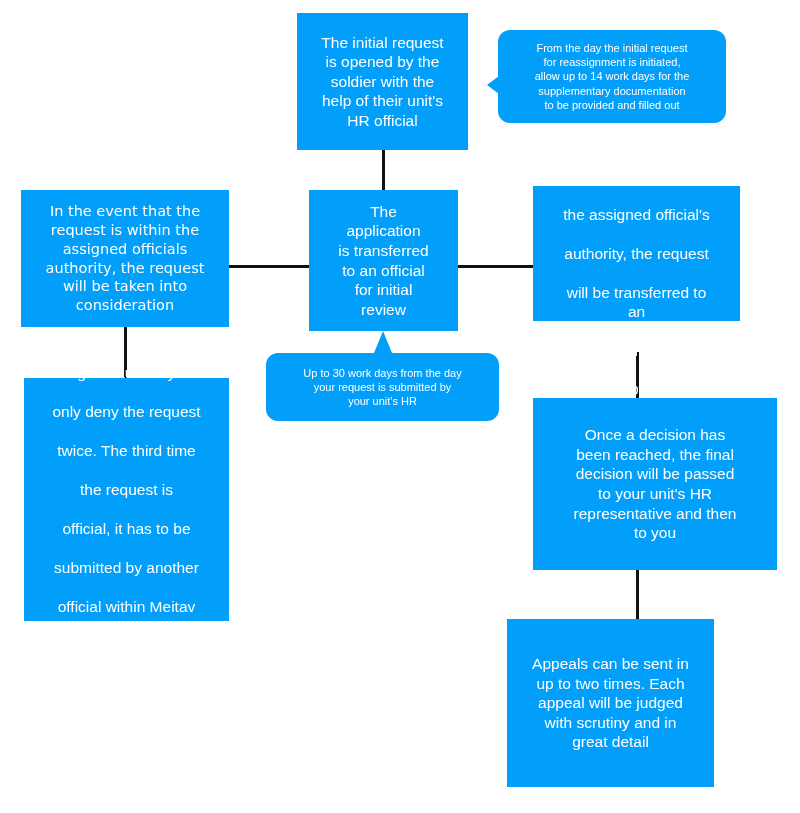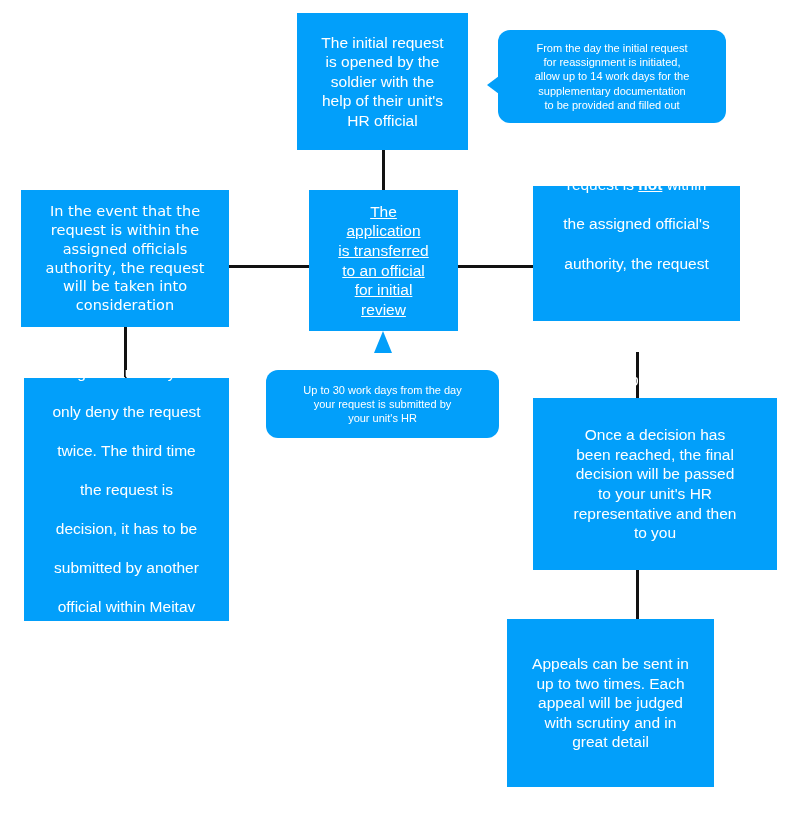--- a/index.html
+++ b/index.html
@@ -131,21 +131,21 @@
   <div class="conn-v" style="left:636px; top:568px; height:56px;"></div>
 
   <div class="node" style="left:297px; top:13px; width:171px; height:137px;">
     <span class="txt">The initial request
 is opened by the
 soldier with the
 help of their unit's
 HR official</span>
   </div>
 
-  <div class="node" style="left:309px; top:190px; width:149px; height:141px;text-decoration:underline;">
+  <div class="node" style="left:309px; top:190px; width:149px; height:141px;">
     <span class="txt">The application
 is transferred
 to an official
 for initial
 review</span>
   </div>
 
   <div class="node alt-face" style="left:21px; top:190px; width:208px; height:137px;">
     <span class="txt">In the event that the
 request is within the
@@ -154,33 +154,33 @@
 will be taken into
 consideration</span>
   </div>
 
   <div class="node" style="left:533px; top:186px; width:207px; height:135px;">
     <span class="txt">
       <span>In the event that the</span><br>
       <span>request is </span><span class="emph">not</span><span> within</span><br>
       <span>the assigned official's</span><br>
       <span>authority, the request</span><br>
-      <br>
+      <span>will be transferred to an</span><br>
       <span>official within Meitav</span><br>
       <span class="rtl">(מיטב)</span>
     </span>
   </div>
 
   <div class="node" style="left:24px; top:378px; width:205px; height:243px;">
     <span class="txt">
       <span>Assigned authority can</span><br>
       <span>only deny the request</span><br>
       <span>twice. The third time</span><br>
       <span>the request is</span><br>
-      <span>decision, it has to be</span><br>
+      <span>official, it has to be</span><br>
       <span>submitted by another</span><br>
       <span>official within Meitav</span><br>
       <span class="rtl">(מיטב)</span>
     </span>
   </div>
 
   <div class="node" style="left:533px; top:398px; width:244px; height:172px;">
     <span class="txt">Once a decision has
 been reached, the final
 decision will be passed
@@ -200,19 +200,19 @@
   <div class="tail-left" style="left:487px; top:76px;"></div>
   <div class="callout" style="left:498px; top:30px; width:228px; height:93px;">
     <span class="txt">From the day the initial request
 for reassignment is initiated,
 allow up to 14 work days for the
 supplementary documentation
 to be provided and filled out</span>
   </div>
 
   <div class="tail-up" style="left:374px; top:331px;"></div>
-  <div class="callout" style="left:266px; top:370px; width:233px; height:68px;">
+  <div class="callout" style="left:266px; top:353px; width:233px; height:68px;">
     <span class="txt">Up to 30 work days from the day
 your request is submitted by
 your unit's HR</span>
   </div>
 
 </div>
 
 </body></html>

